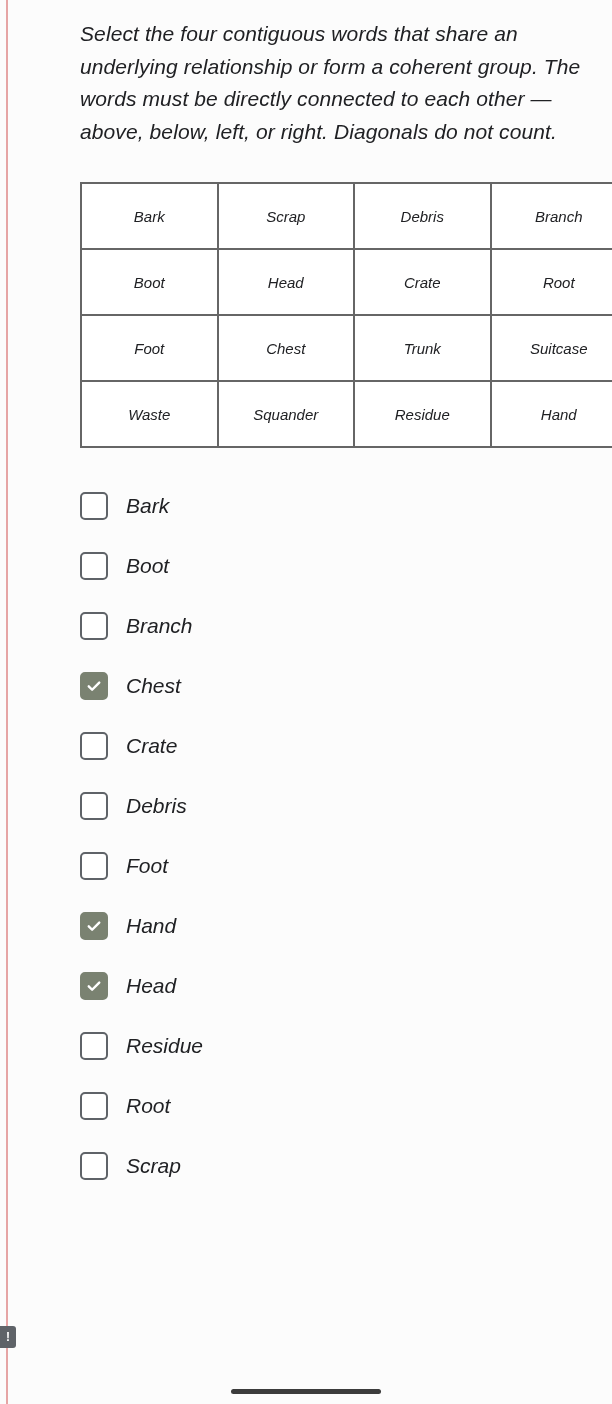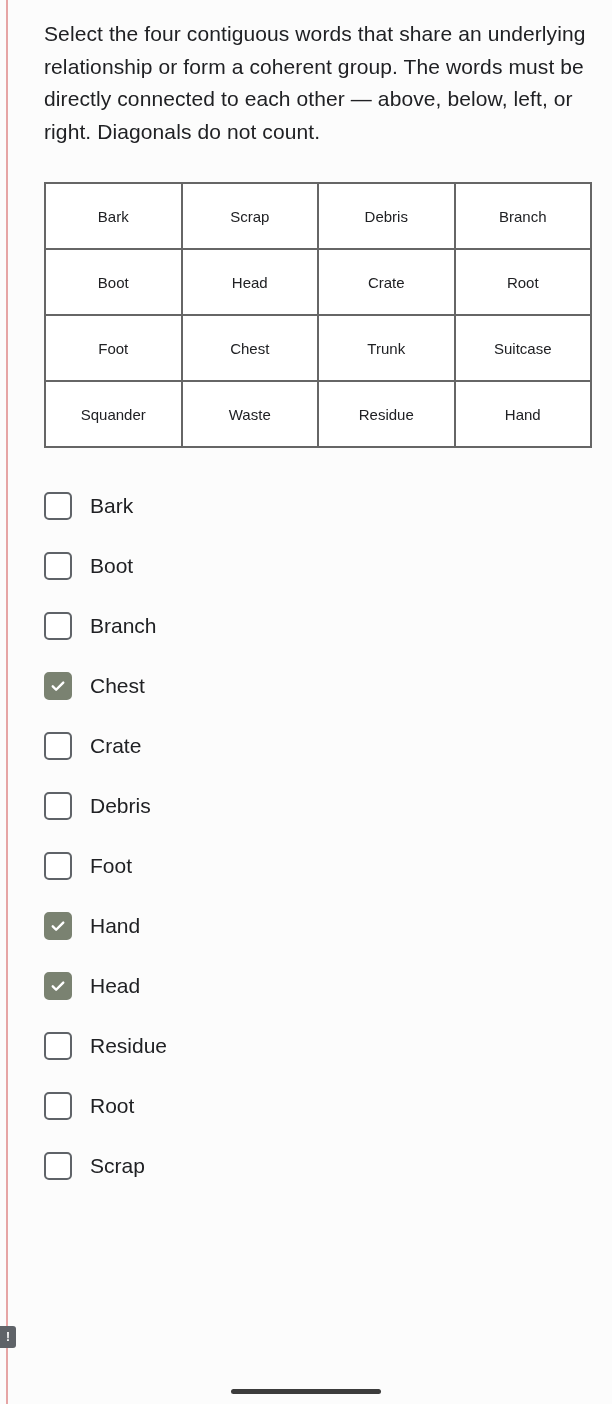--- a/index.html
+++ b/index.html
@@ -13,21 +13,22 @@
   }
   .left-rule {
     position: absolute;
     left: 6px;
     top: 0;
     bottom: 0;
     width: 2px;
     background: #e6a5a5;
   }
   .content {
-    padding: 18px 22px 30px 44px;
+    padding: 18px 22px 30px 80px;
+    font-style: italic;
   }
   .question {
     font-size: 21px;
     line-height: 1.55;
     color: #202124;
     letter-spacing: 0.1px;
     margin-bottom: 34px;
   }
   .grid {
     display: grid;
@@ -124,22 +125,22 @@
     <div class="cell">Boot</div>
     <div class="cell">Head</div>
     <div class="cell">Crate</div>
     <div class="cell">Root</div>
 
     <div class="cell">Foot</div>
     <div class="cell">Chest</div>
     <div class="cell">Trunk</div>
     <div class="cell">Suitcase</div>
 
+    <div class="cell">Waste</div>
     <div class="cell">Squander</div>
-    <div class="cell">Waste</div>
     <div class="cell">Residue</div>
     <div class="cell">Hand</div>
   </div>
 
   <div class="options" id="options-container">
 
   <div class="option">
         <div class="checkbox"></div>
         <span class="opt-label">Bark</span>
       </div>

